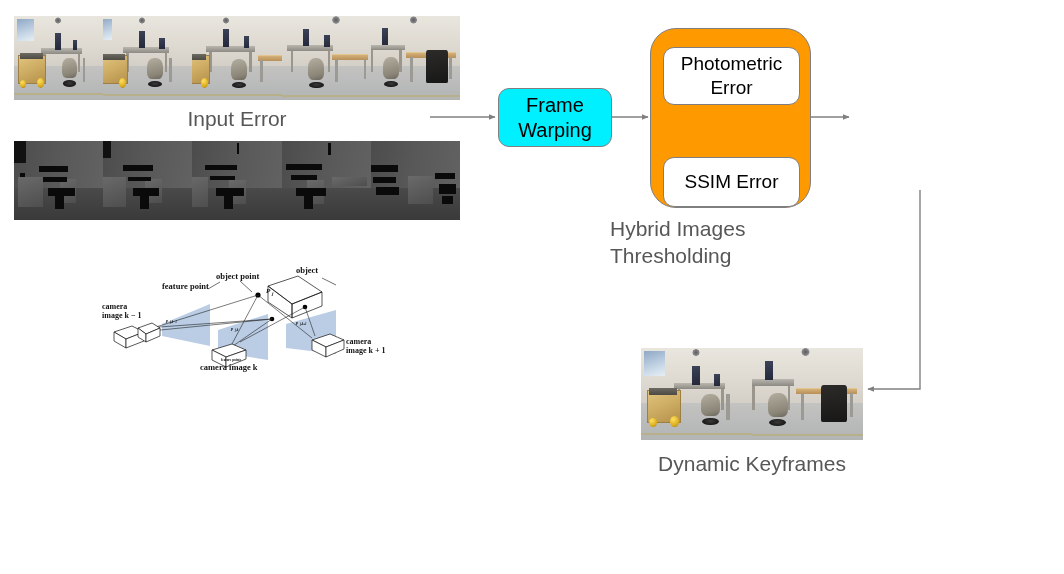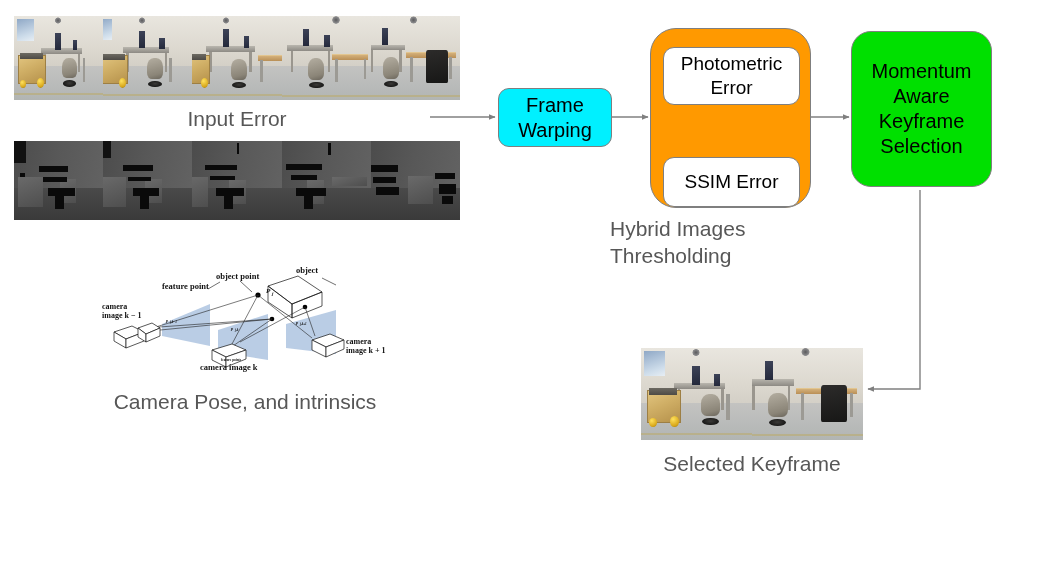--- a/index.html
+++ b/index.html
@@ -426,21 +426,20 @@
         <text x="70" y="61" font-size="3.2" font-style="italic">j,k−1</text>
         <text x="131" y="68" font-size="4.4" font-style="italic">p</text>
         <text x="135" y="69" font-size="3.2" font-style="italic">j,k</text>
         <text x="196" y="62" font-size="4.4" font-style="italic">p</text>
         <text x="200" y="63" font-size="3.2" font-style="italic">j,k+1</text>
         <text x="121" y="99" font-size="3.4">feature points</text>
       </g>
     </svg>
   </div>
 
-  <div class="caption" id="caption-pose" style="left:60px; top:388px; width:370px;">Camera Pose, and intrinsics</div>
 
   <svg class="conn" id="edges" style="left:0; top:0; width:1064px; height:574px;">
     <defs>
       <marker id="arrowhead" markerWidth="7" markerHeight="6" refX="6.4" refY="3" orient="auto" markerUnits="userSpaceOnUse">
         <path d="M0,0 L7,3 L0,6 z" fill="#808080"></path>
       </marker>
     </defs>
 
     <line x1="430" y1="117" x2="495" y2="117" stroke="#808080" stroke-width="1.4" marker-end="url(#arrowhead)"></line>
 
@@ -456,24 +455,20 @@
 
   <div class="node" id="hybrid-threshold-node" style="left:650px; top:28px; width:161px; height:180px; background:#FF9900;">
     <div class="subnode" id="photometric-error-node" style="left:12px; top:18px; width:137px; height:58px;">Photometric
 Error</div>
     <div class="subnode" id="ssim-error-node" style="left:12px; top:128px; width:137px; height:50px;">SSIM Error</div>
   </div>
 
   <div class="caption" id="caption-hybrid" style="left:610px; top:215px; width:250px; text-align:left;">Hybrid Images
 Thresholding</div>
 
-  <div class="node" id="momentum-node" style="left:851px; top:31px; width:141px; height:156px; background:#00E000;">Momentum
-Aware
-Keyframe
-Selection</div>
 
   <div class="strip" id="keyframes-strip" style="left:641px; top:348px; width:222px; height:92px;">
 
     <div class="frame">
       <div class="room">
         <div class="wall-back"></div>
           <div class="floor"></div>
         <div class="window" style="left:3%;top:3%;width:19%;height:27%"></div>
         <div class="bench" style="left:30%;top:38%;width:46%;"></div>
         <div class="benchleg" style="left:33%;top:45%;height:22%"></div>
@@ -505,15 +500,15 @@
         <div class="chair-base" style="left:15%;top:77%;width:16%;height:8%"></div>
         <div class="desk" style="left:40%;top:43%;width:55%;height:6%"></div>
         <div class="desk-leg" style="left:44%;top:49%;width:3%;height:29%"></div>
         <div class="desk-leg" style="left:88%;top:49%;width:3%;height:26%"></div>
         <div class="dark-chair" style="left:62%;top:40%;width:24%;height:40%"></div>
         <div class="floorline" style="left:0;top:94%;width:100%"></div>
       </div>
     </div>
   </div>
 
-  <div class="caption" id="caption-keyframes" style="left:612px; top:450px; width:280px;">Selected Keyframe</div>
+  <div class="caption" id="caption-keyframes" style="left:612px; top:450px; width:280px;">Dynamic Keyframes</div>
 
 </div>
 
 </body></html>

